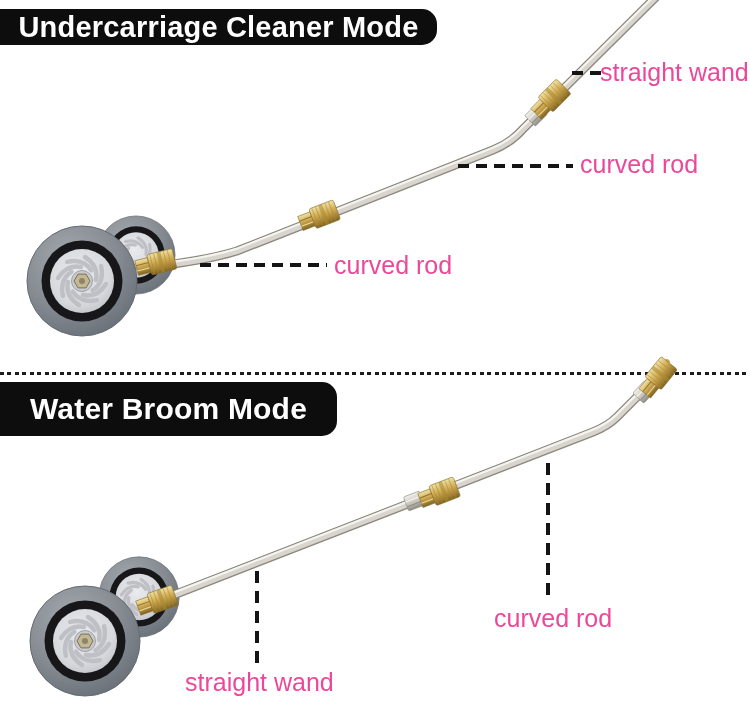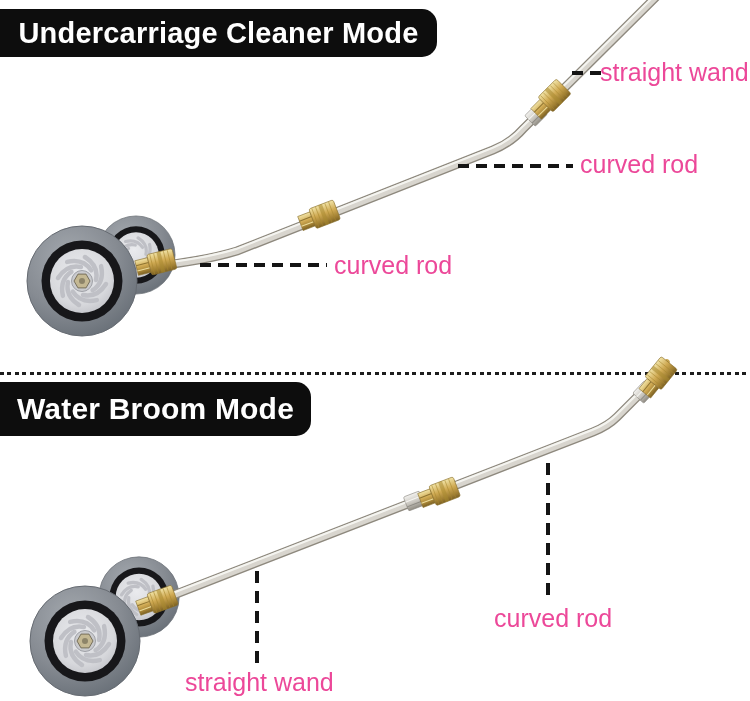--- a/index.html
+++ b/index.html
@@ -7,22 +7,22 @@
     position:relative;width:750px;height:701px;background:#fff;overflow:hidden;
     font-family:"Liberation Sans",sans-serif;
   }
   .scene{position:absolute;left:0;top:0;width:750px;height:701px;}
   .banner{
     position:absolute;left:0;background:#0d0d0d;color:#fff;
     display:flex;align-items:center;justify-content:center;
     font-weight:bold;border-radius:0 15px 15px 0;
     letter-spacing:0.2px;white-space:nowrap;
   }
-  .banner-top{top:9px;width:437px;height:48px;font-size:29px;}
-  .banner-bottom{top:382px;width:311px;height:54px;font-size:30px;}
+  .banner-top{top:9px;width:437px;height:36px;font-size:29px;}
+  .banner-bottom{top:382px;width:337px;height:54px;font-size:30px;}
   .part-label{
     position:absolute;color:#ec4899;font-size:25px;white-space:nowrap;
   }
   .dash-h{position:absolute;height:3.5px;
     background:repeating-linear-gradient(90deg,#141414 0 11px,transparent 11px 18px);}
   .dash-v{position:absolute;width:3.5px;
     background:repeating-linear-gradient(180deg,#141414 0 12px,transparent 12px 20px);}
   .divider{
     position:absolute;left:0;top:372px;width:750px;height:2.5px;
     background:repeating-linear-gradient(90deg,#1c1c1c 0 4px,transparent 4px 7.5px);

